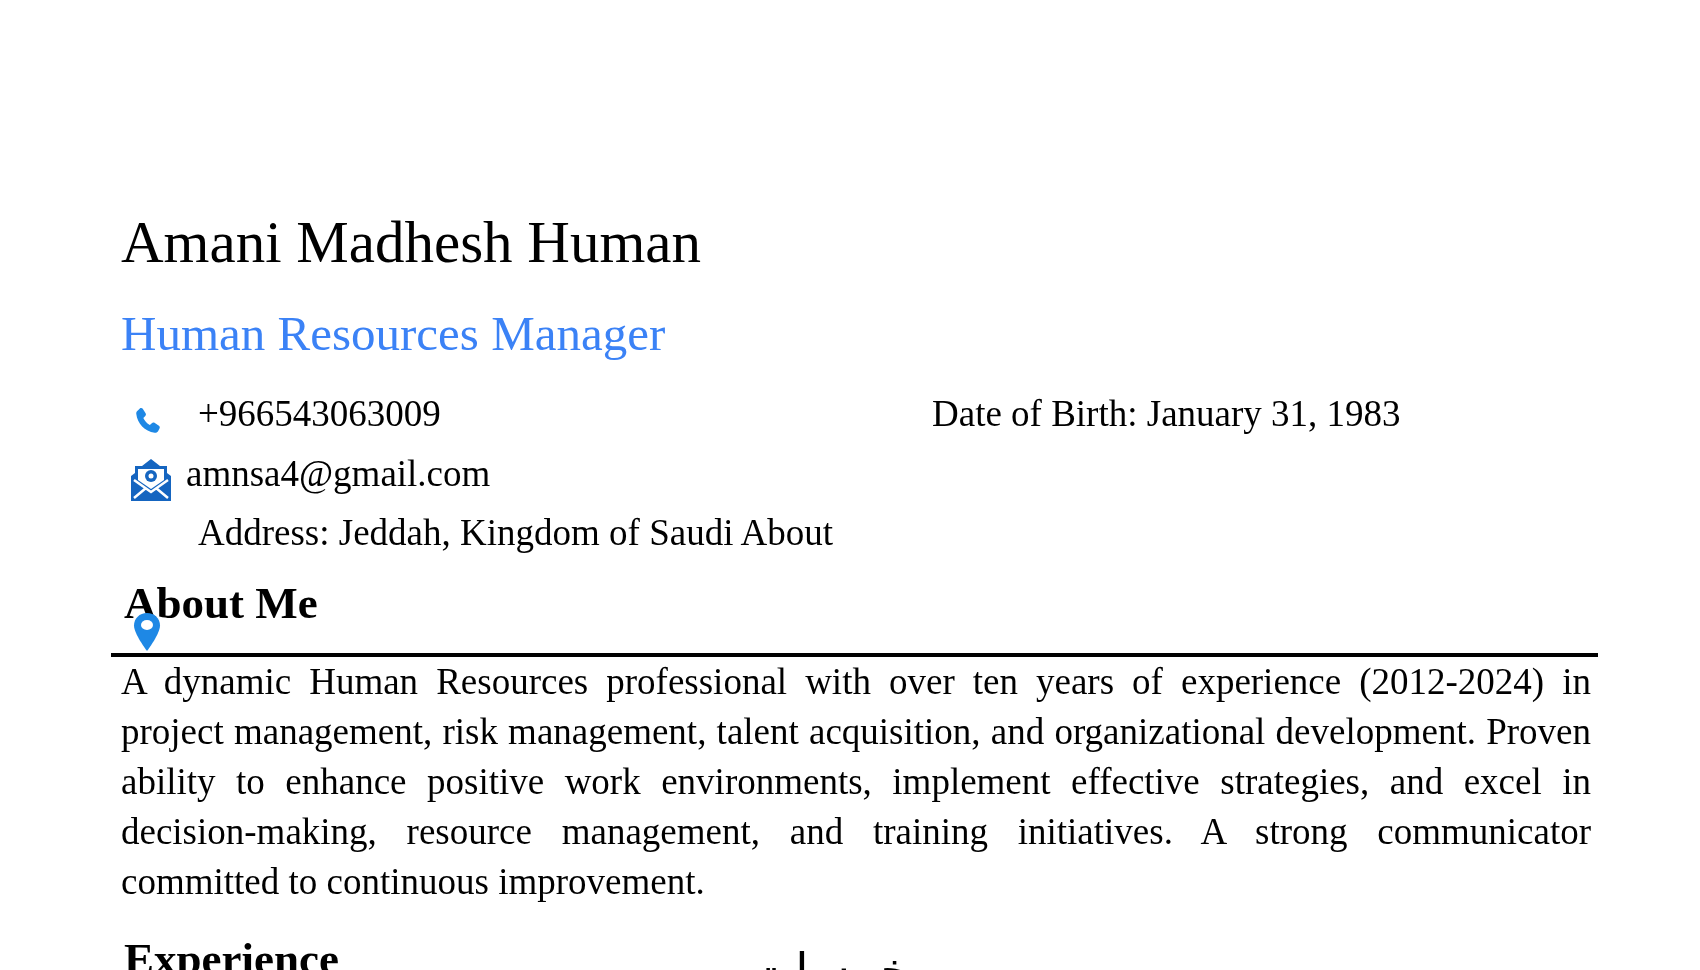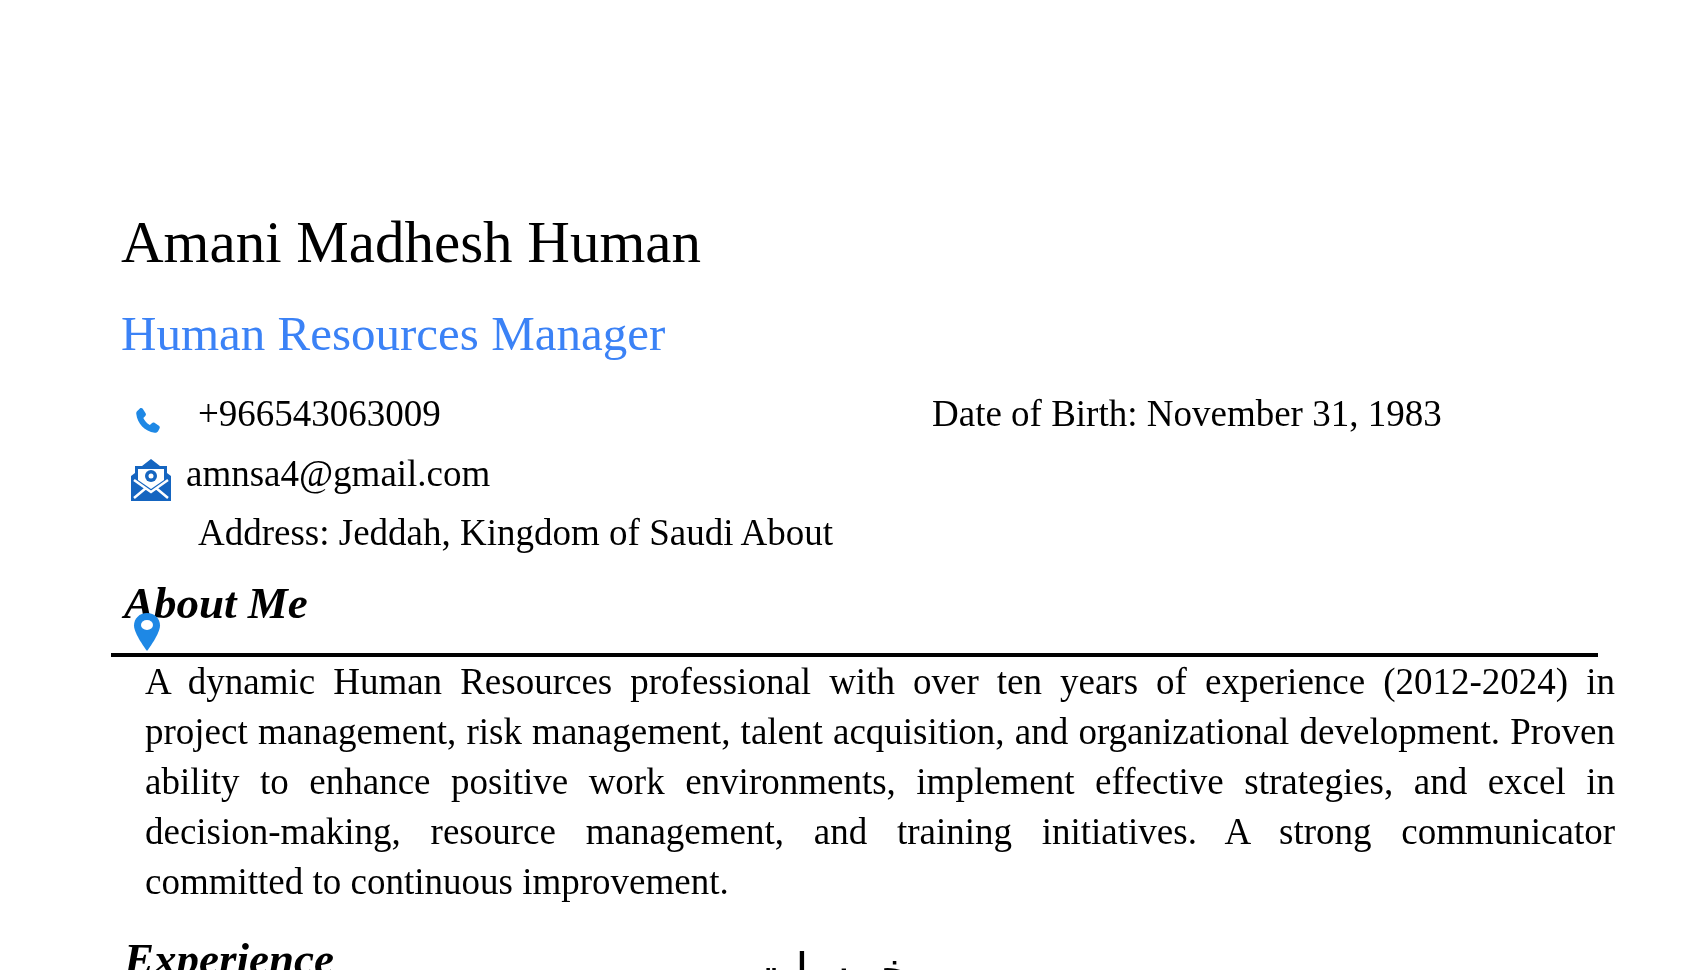--- a/index.html
+++ b/index.html
@@ -10,42 +10,42 @@
   #role { left:121px; top:305px; font-size:49px; line-height:58px; color:#3b82f6; }
   .contact { font-size:37px; line-height:44px; }
   #phone { left:198px; top:392px;text-align:right; }
   #dob { left:932px; top:392px; }
   #email { left:186px; top:452px; }
   #address { left:198px; top:511px; }
   .icon { position:absolute; }
   #phone-icon { left:131px; top:405px; width:34px; height:34px; }
   #mail-icon { left:131px; top:458px; width:40px; height:44px; }
   #pin-icon { left:132px; top:612px; width:30px; height:40px; }
-  h2 { margin:3px; position:absolute; font-size:45px; line-height:52px; font-weight:bold; white-space:nowrap;font-style:italic; }
+  h2 { margin:3px; position:absolute; font-size:45px; line-height:52px; font-weight:bold; white-space:nowrap; }
   #about-heading { left:121px; top:574px; }
   #rule { position:absolute; left:111px; top:653px; width:1487px; height:4px; background:#000; }
   #about-text { position:absolute; left:121px; top:657px; width:1470px;
-                font-size:37px; line-height:50px; text-align:justify;margin-left:24px; }
+                font-size:37px; line-height:50px; text-align:justify; }
   #exp-heading { left:121px; top:930px; }
   #watermark { left:750px; top:908px; font-size:48px; line-height:60px; color:#000000;
                font-family:"DejaVu Sans", sans-serif; direction:rtl;margin-top:32px; }
 </style>
 </head>
 <body>
 
 <div>
 
   <div id="name" class="abs">Amani Madhesh Human</div>
   <div id="role" class="abs">Human Resources Manager</div>
 
   <svg id="phone-icon" class="icon" viewBox="0 0 24 24">
     <path fill="#1e88e5" d="M6.6 2.2c.6-.3 1.3-.1 1.7.5l2 3.2c.4.6.3 1.4-.2 1.9l-1.4 1.3c.9 2 2.6 3.9 4.6 5l1.4-1.3c.5-.5 1.3-.6 1.9-.2l3.1 2c.6.4.8 1.2.5 1.8l-1 2c-.5.9-1.5 1.4-2.5 1.2C9.6 18.6 4.6 13.4 3.7 6.2c-.1-1 .4-2 1.3-2.5z"></path>
   </svg>
   <div id="phone" class="abs contact">+966543063009</div>
-  <div id="dob" class="abs contact">Date of Birth: November 31, 1983</div>
+  <div id="dob" class="abs contact">Date of Birth: January 31, 1983</div>
 
   <svg id="mail-icon" class="icon" viewBox="0 0 40 44">
     <path fill="#1565c0" d="M20 1 L29 8 H36 V15 L40 18 V43 H0 V18 L4 15 V8 H11 Z"></path>
     <path fill="#ffffff" d="M7 11 H33 V22 L20 31 L7 22 Z"></path>
     <circle cx="20" cy="18" r="6" fill="#1565c0"></circle>
     <circle cx="20" cy="18" r="2.5" fill="#ffffff"></circle>
     <path fill="none" stroke="#ffffff" stroke-width="2.5" d="M3 22 L20 34 L37 22 M3 40 L15 30 M37 40 L25 30"></path>
   </svg>
   <div id="email" class="abs contact">amnsa4@gmail.com</div>
 

